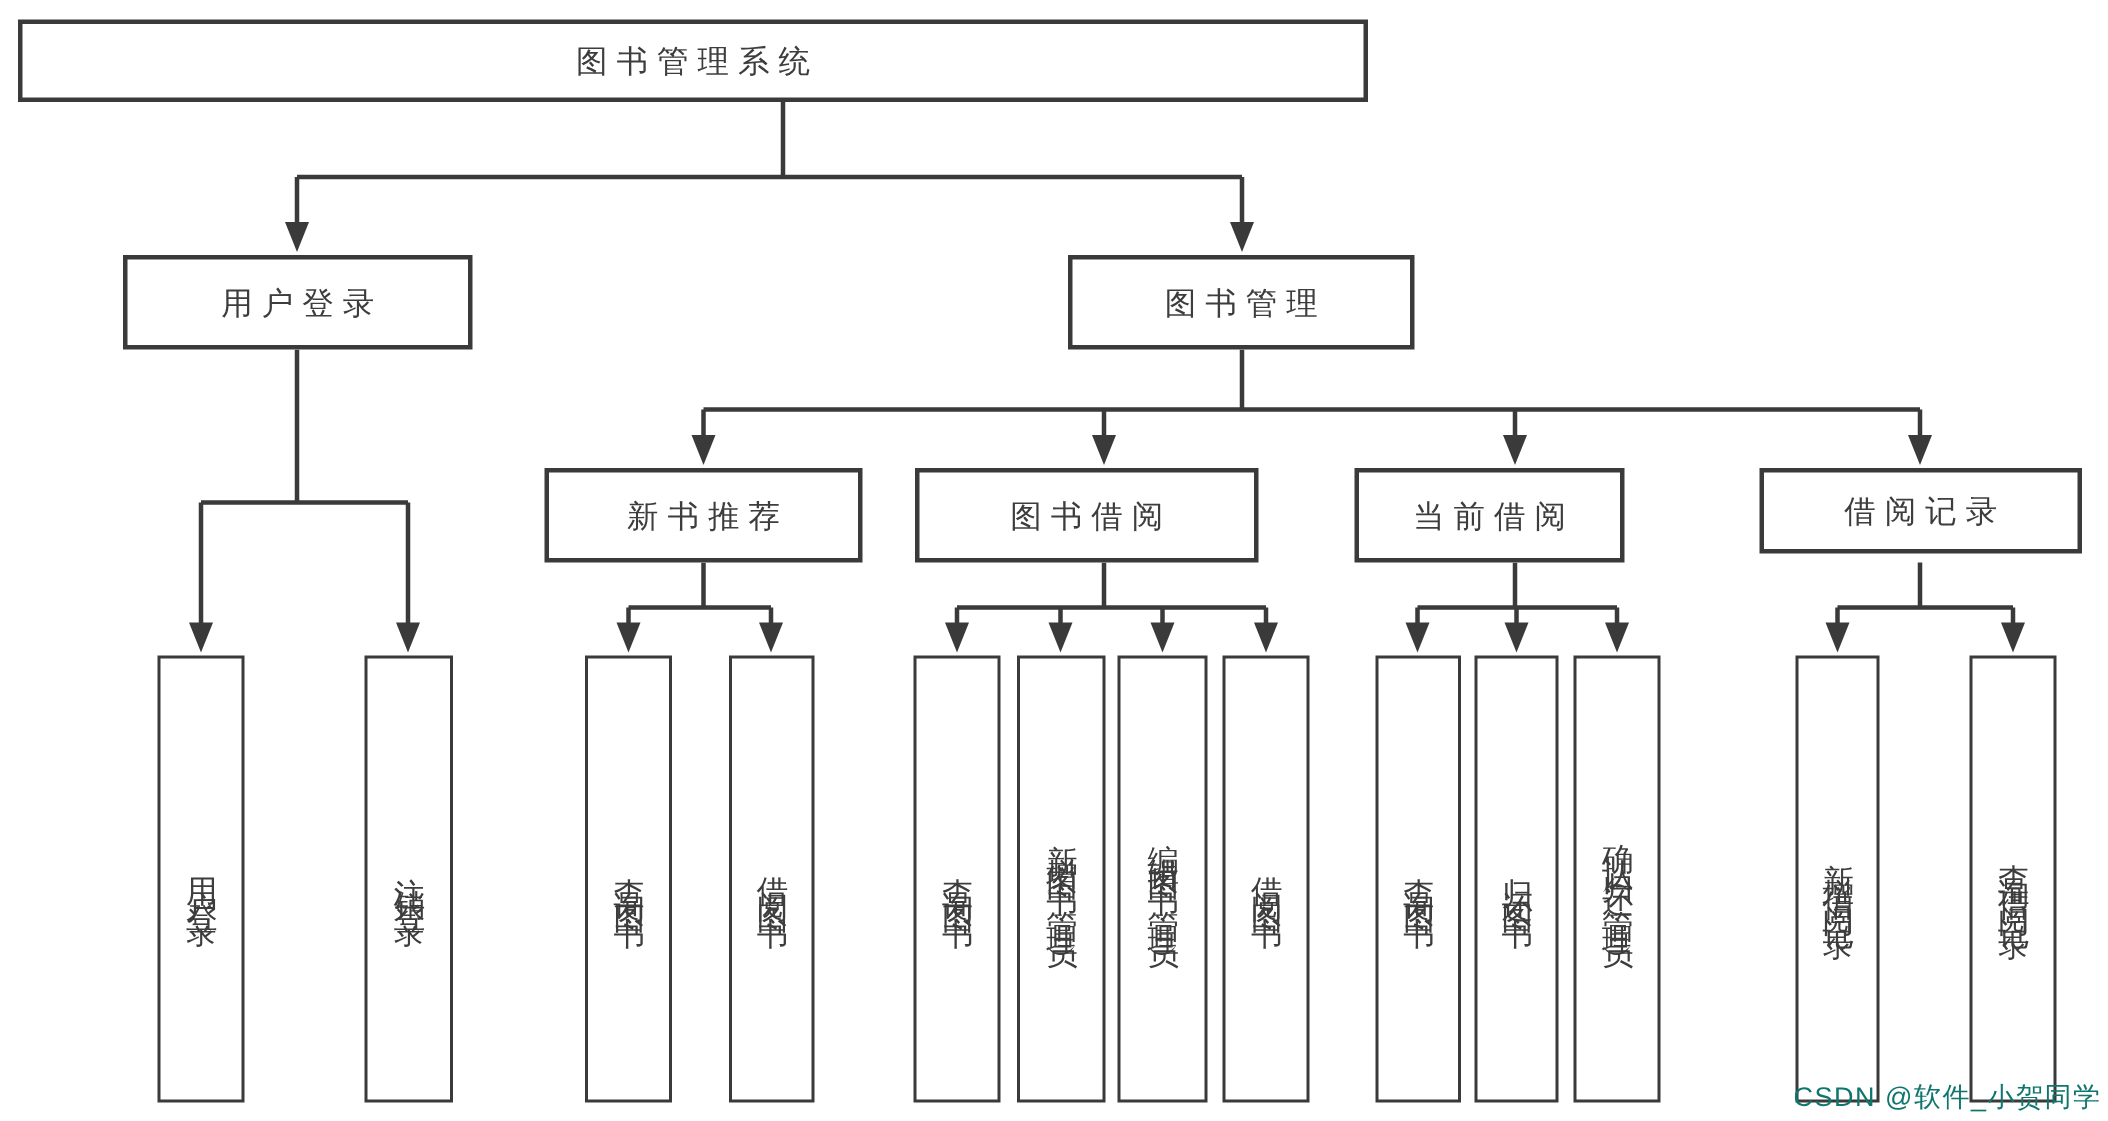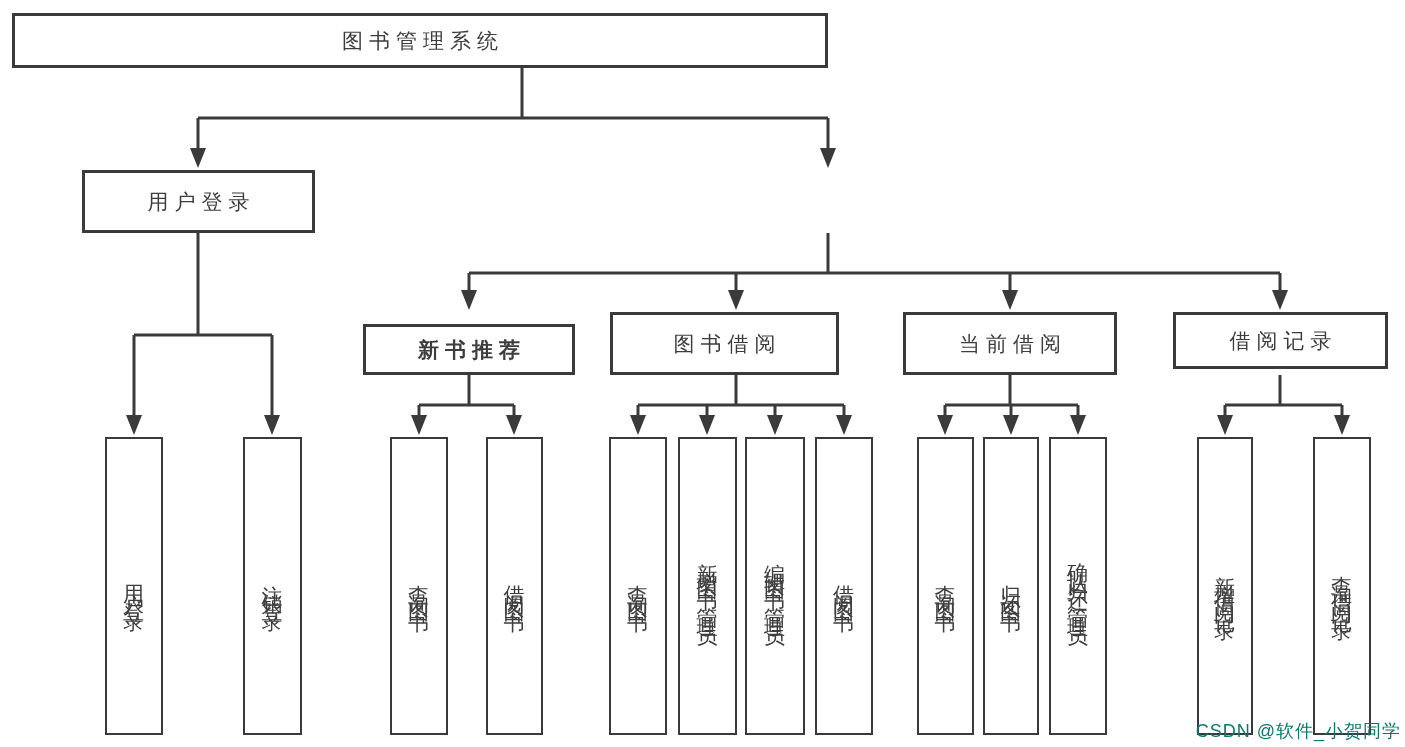--- a/index.html
+++ b/index.html
@@ -96,35 +96,38 @@
       <polygon points="767,415 783,415 775,435"></polygon>
       <polygon points="836,415 852,415 844,435"></polygon>
       <polygon points="937,415 953,415 945,435"></polygon>
       <polygon points="1003,415 1019,415 1011,435"></polygon>
       <polygon points="1070,415 1086,415 1078,435"></polygon>
       <polygon points="1217,415 1233,415 1225,435"></polygon>
       <polygon points="1334,415 1350,415 1342,435"></polygon>
     </g>
   </svg>
 
-  <div class="node" style="left:12px; top:13px; width:816px; height:55px;">
+  <div class="node" style="left:12px; top:13px; width:900px; height:55px;">
     <span class="h-label">图书管理系统</span>
   </div>
 
   <div class="node" style="left:82px; top:170px; width:233px; height:63px;">
     <span class="h-label">用户登录</span>
   </div>
+  <div class="node" style="left:712px; top:170px; width:231px; height:63px;">
+    <span class="h-label">图书管理</span>
+  </div>
 
-  <div class="node" style="left:363px; top:324px; width:212px; height:51px;font-weight:bold;">
+  <div class="node" style="left:363px; top:312px; width:212px; height:63px;">
     <span class="h-label">新书推荐</span>
   </div>
   <div class="node" style="left:610px; top:312px; width:229px; height:63px;text-align:right;">
     <span class="h-label">图书借阅</span>
   </div>
-  <div class="node" style="left:903px; top:312px; width:214px; height:63px;">
+  <div class="node" style="left:903px; top:312px; width:180px; height:63px;">
     <span class="h-label">当前借阅</span>
   </div>
   <div class="node" style="left:1173px; top:312px; width:215px; height:57px;">
     <span class="h-label">借阅记录</span>
   </div>
 
   <div class="node leaf" style="left:105px; top:437px; width:58px; height:298px;">
     <span class="v-label">用户登录</span>
   </div>
   <div class="node leaf" style="left:243px; top:437px; width:59px; height:298px;">

